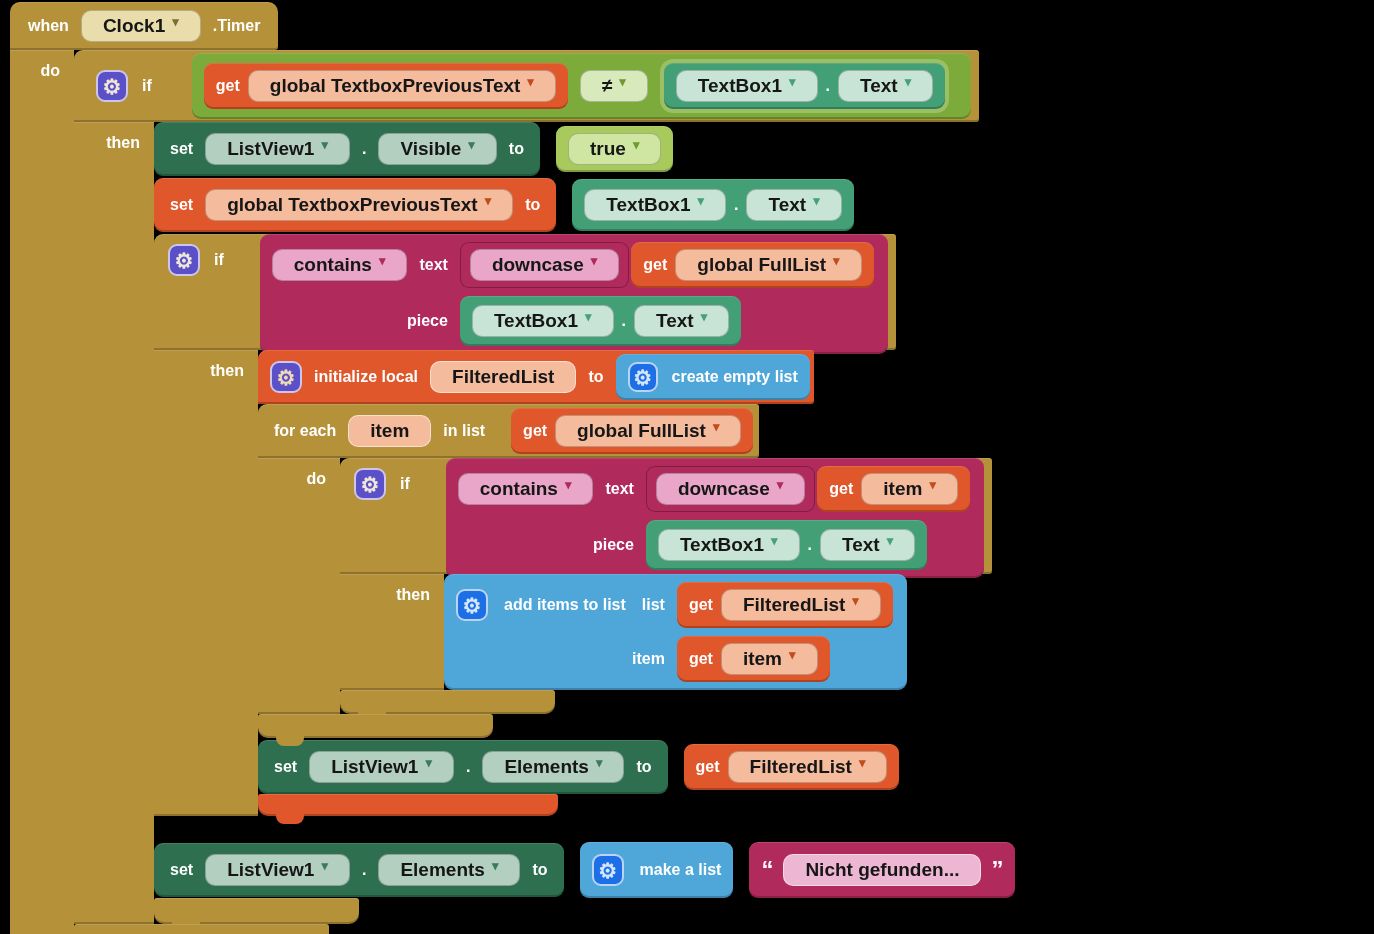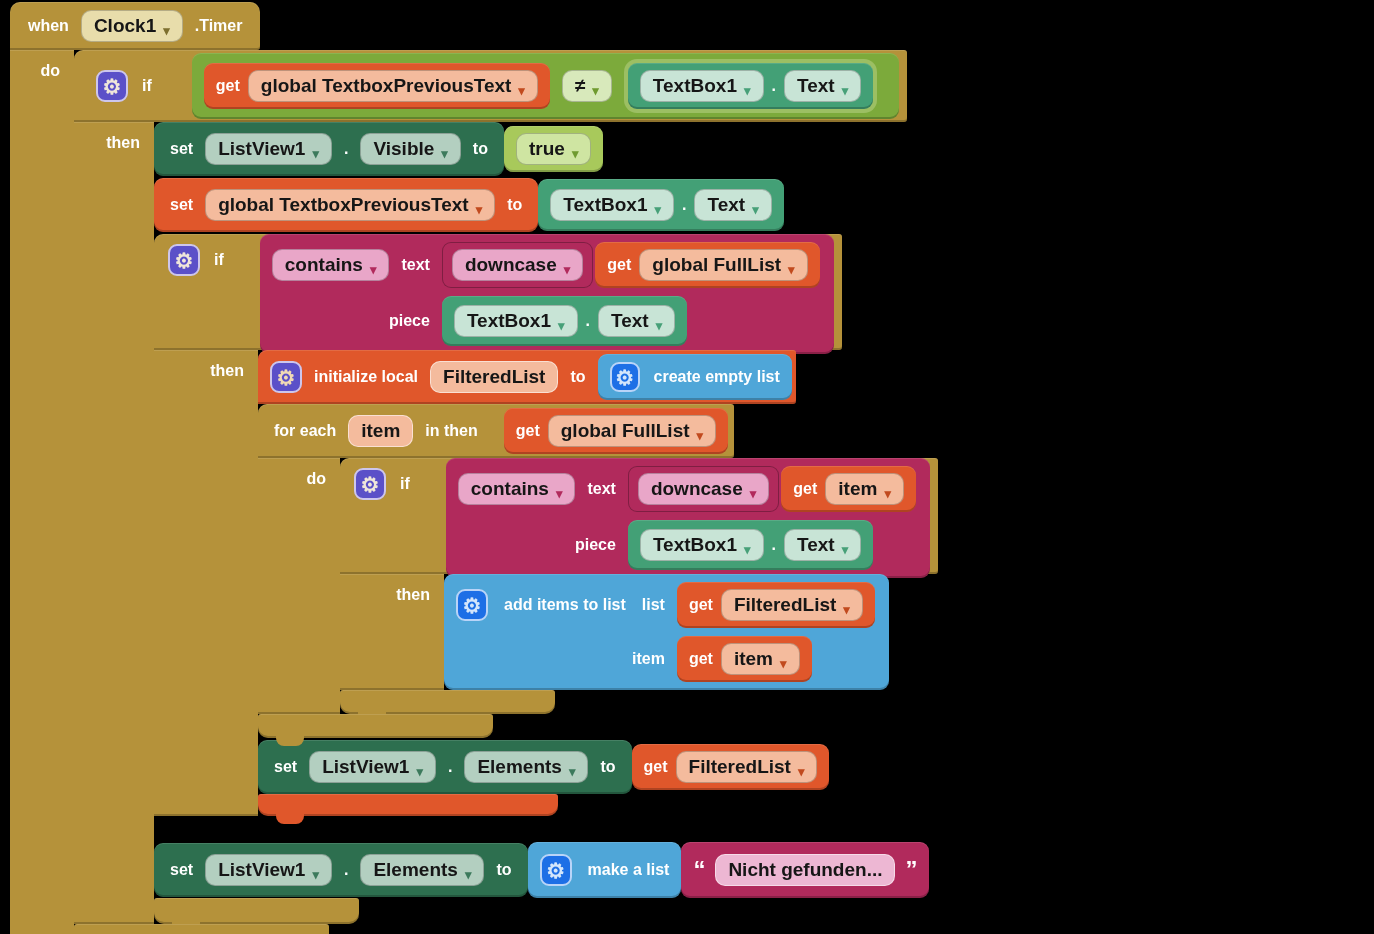--- a/index.html
+++ b/index.html
@@ -21,21 +21,21 @@
   .magenta{background:#b12a5c;}
   .blue{background:#4fa6d8;}
   .teal-bg{background:#43a076;}
   .dkgreen{background:#2d6f4f;}
   .logic{background:#7caa3b;}
   .ltgreen{background:#a8c95b;}
 
   .blk{box-shadow:inset 0 -2px 0 rgba(0,0,0,.22), inset 0 1px 0 rgba(255,255,255,.12);}
 
   
-  .pill{display:inline-flex;align-items:flex-end;gap:7px;border-radius:10px;padding:4px 12px;
+  .pill{display:inline-flex;align-items:flex-start;gap:7px;border-radius:10px;padding:4px 21px;
         font-size:19px;color:#161616;border:1px solid rgba(0,0,0,.22);line-height:1.15;white-space:nowrap;}
   .chev{font-size:13px;line-height:1;}
   .p-tan{background:#e8ddab;}      .p-tan .chev{color:#7d6f2e;}
   .p-sage{background:#b3cfc0;}     .p-sage .chev{color:#3c7a5c;}
   .p-mint{background:#c8e4d6;}     .p-mint .chev{color:#47a078;}
   .p-salmon{background:#f4bb9d;}   .p-salmon .chev{color:#c14a1e;}
   .p-salmon.field{border-color:rgba(255,255,255,.55);}
   .p-pink{background:#e9a6c8;}     .p-pink .chev{color:#b12a5c;}
   .p-pink.field{background:#edb7d3;border-color:rgba(255,255,255,.5);}
   .p-lime{background:#d8e9bb;}     .p-lime .chev{color:#6f9a2f;}
@@ -43,21 +43,21 @@
 
   
   .gear{flex:none;width:32px;height:32px;border-radius:9px;display:flex;align-items:center;
         justify-content:center;font-size:21px;line-height:1;}
   .g-indigo{background:#5b50c8;color:#efe6da;border:2px solid #cdc6ec;box-sizing:border-box;}
   .g-indigo.cream{color:#f0d9b5;}
   .g-blue{background:#1d6fe6;color:#d4e6fb;border:2px solid #b9d4f8;box-sizing:border-box;}
 
   
   .stmt{display:flex;align-items:center;gap:12px;height:54px;padding:0 16px;border-radius:9px;}
-  .srow{display:flex;align-items:center;gap:0;}
+  .srow{display:flex;align-items:center;gap:16px;}
   .val{display:flex;align-items:center;gap:8px;height:46px;padding:0 12px;border-radius:9px;}
   .rim{display:flex;background:#9cbf63;padding:4px;border-radius:13px;}
 
   
   .hdr{display:flex;align-items:center;gap:14px;}
   .foot{position:relative;border-radius:3px 3px 10px 10px;}
   .foot::after{content:'';position:absolute;bottom:-8px;left:18px;width:28px;height:10px;
                background:inherit;border-radius:0 0 8px 8px;}
   .whenblk{position:absolute;left:10px;top:2px;}
   .when-hdr{height:48px;display:flex;align-items:center;gap:12px;padding:0 18px;
@@ -245,21 +245,21 @@
 
                       <div class="sect">
                         <div class="kids">
 
                           <div class="col">
                             <div class="hdr gold blk" style="height:54px;padding:0 6px 0 16px;border-radius:9px 3px 3px 0;gap:12px;">
                               <span class="lbl">for each</span>
                               <span class="pill p-salmon field">
                                 <span>item</span>
                               </span>
-                              <span class="lbl" style="margin-right:14px;">in then</span>
+                              <span class="lbl" style="margin-right:14px;">in list</span>
                               <div class="val orange blk">
                                 <span class="lbl">get</span>
                                 <span class="pill p-salmon">
                                   <span>global FullList</span>
                                   <span class="chev">▾</span>
                                 </span>
                               </div>
                             </div>
 
                             <div class="sect">

